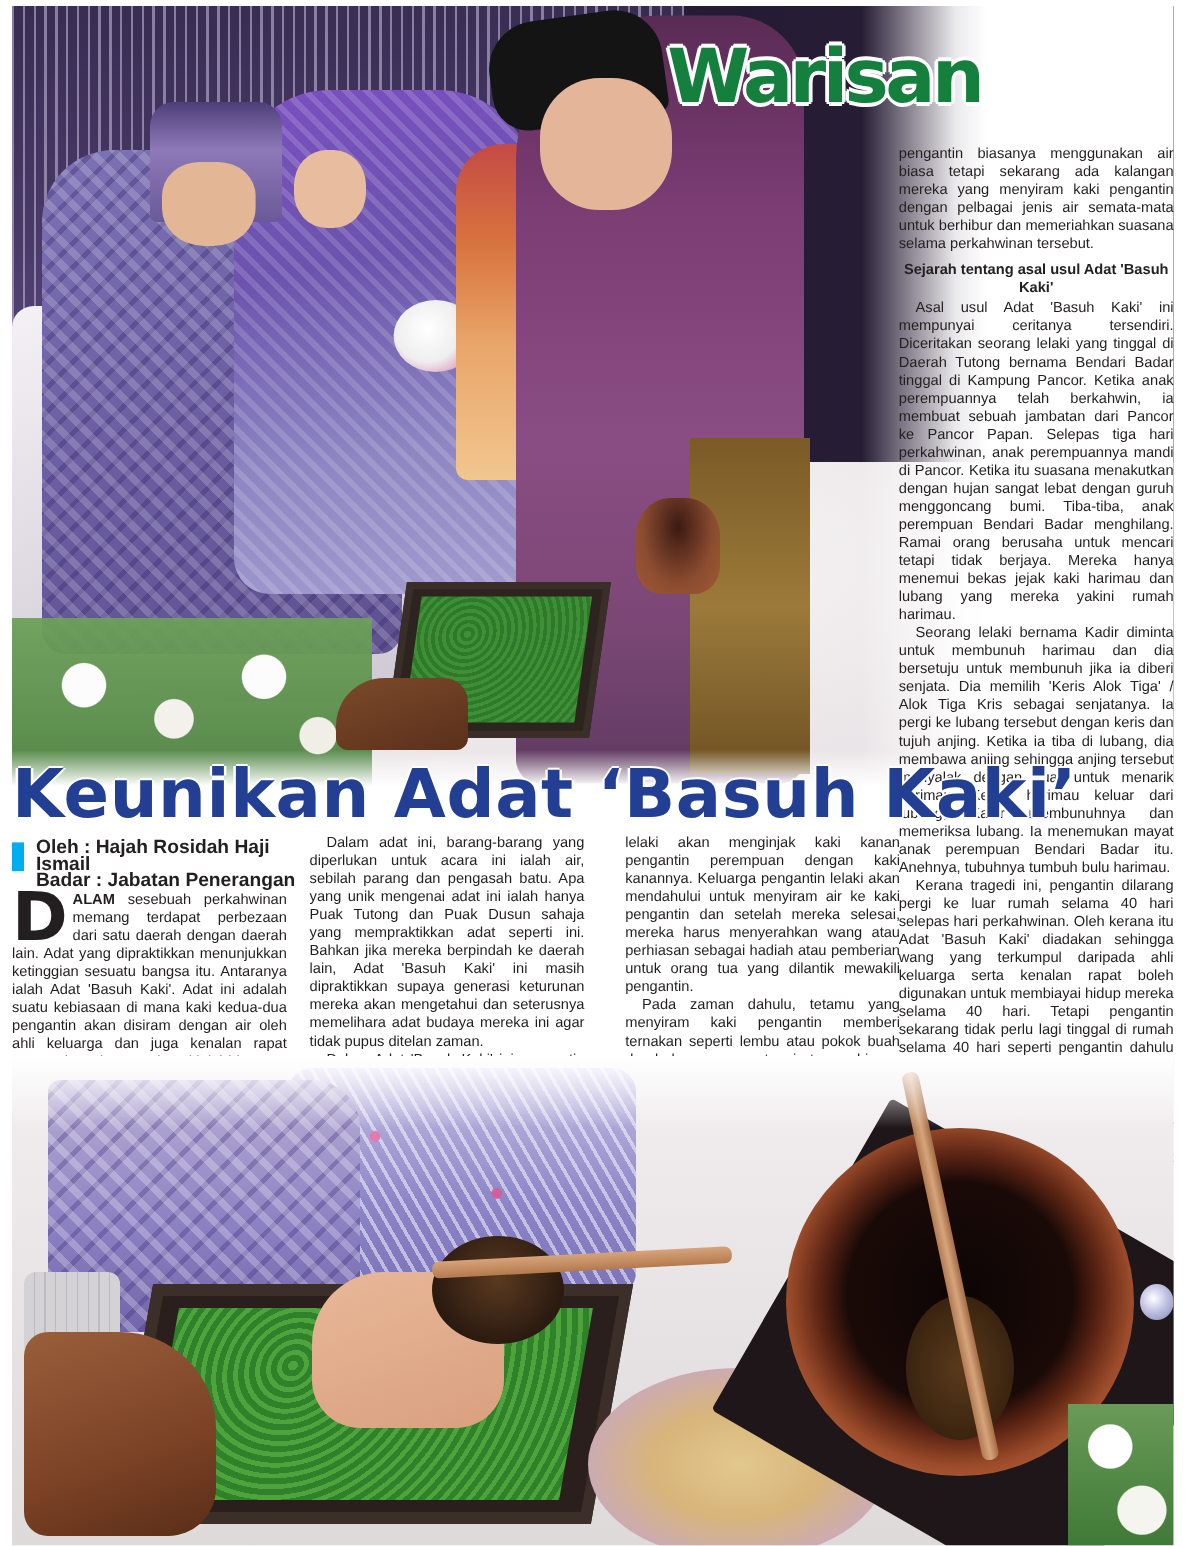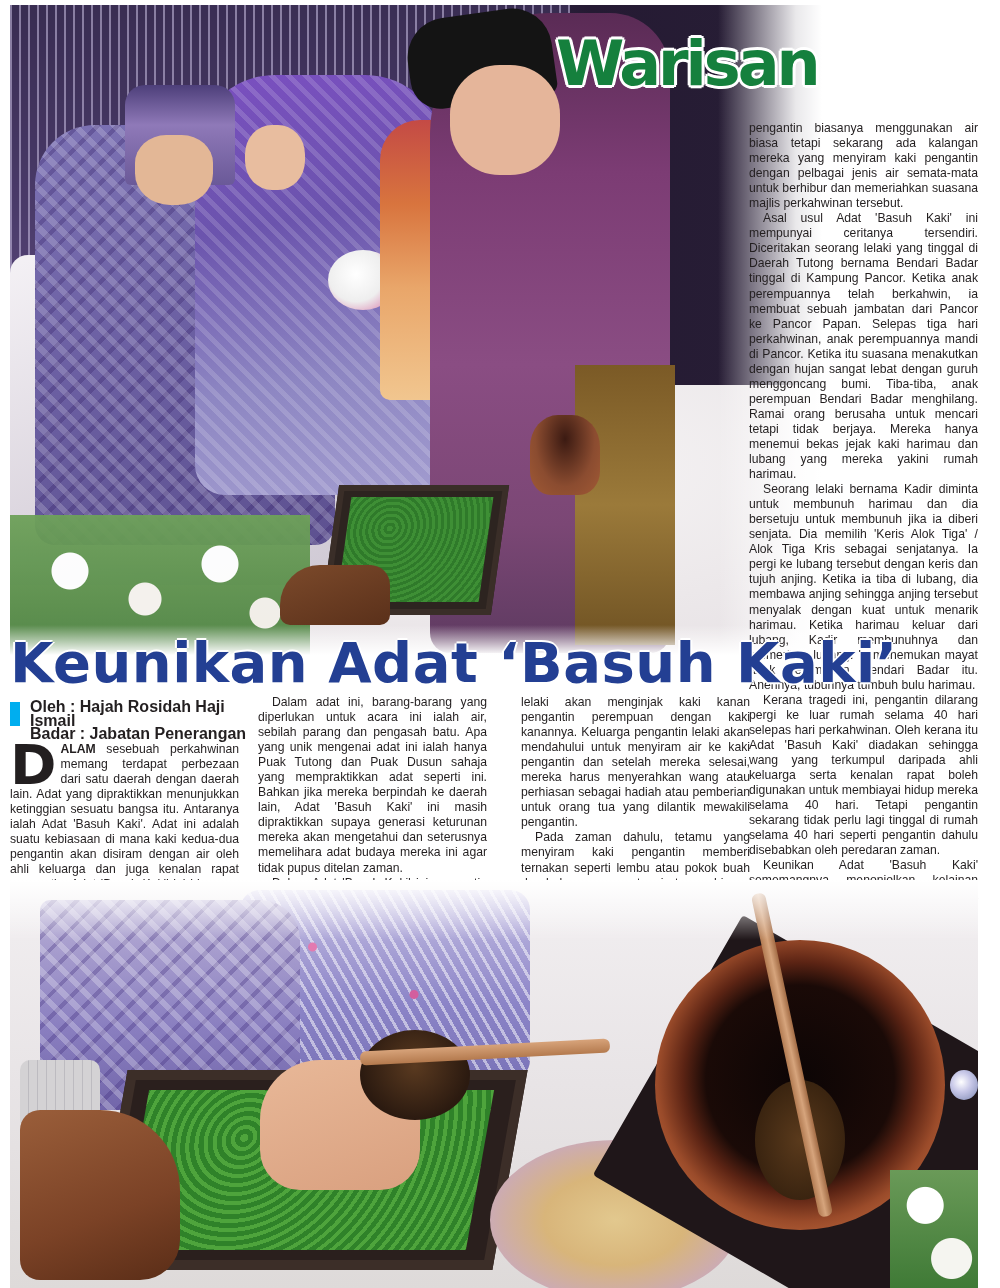--- a/index.html
+++ b/index.html
@@ -276,21 +276,22 @@
   <div class="grass-top"></div>
   <div class="pot-top"></div>
   <div class="shoe-top"></div>
   <div class="fade-right"></div>
   <div class="fade-bottom"></div>
 </div>
 
 <div class="masthead">Warisan</div>
 
 <div class="col col-right">
-  <p class="noindent">pengantin biasanya menggunakan air biasa tetapi sekarang ada kalangan mereka yang menyiram kaki pengantin dengan pelbagai jenis air semata-mata untuk berhibur dan memeriahkan suasana majlis perkahwinan tersebut.</p>
+  <p class="noindent">pengantin biasanya menggunakan air biasa tetapi sekarang ada kalangan mereka yang menyiram kaki pengantin dengan pelbagai jenis air semata-mata untuk berhibur dan memeriahkan suasana selama perkahwinan tersebut.</p>
+  <p class="subhead">Sejarah tentang asal usul Adat 'Basuh Kaki'</p>
   <p>Asal usul Adat 'Basuh Kaki' ini mempunyai ceritanya tersendiri. Diceritakan seorang lelaki yang tinggal di Daerah Tutong bernama Bendari Badar tinggal di Kampung Pancor. Ketika anak perempuannya telah berkahwin, ia membuat sebuah jambatan dari Pancor ke Pancor Papan. Selepas tiga hari perkahwinan, anak perempuannya mandi di Pancor. Ketika itu suasana menakutkan dengan hujan sangat lebat dengan guruh menggoncang bumi. Tiba-tiba, anak perempuan Bendari Badar menghilang. Ramai orang berusaha untuk mencari tetapi tidak berjaya. Mereka hanya menemui bekas jejak kaki harimau dan lubang yang mereka yakini rumah harimau.</p>
   <p>Seorang lelaki bernama Kadir diminta untuk membunuh harimau dan dia bersetuju untuk membunuh jika ia diberi senjata. Dia memilih 'Keris Alok Tiga' / Alok Tiga Kris sebagai senjatanya. Ia pergi ke lubang tersebut dengan keris dan tujuh anjing. Ketika ia tiba di lubang, dia membawa anjing sehingga anjing tersebut menyalak dengan kuat untuk menarik harimau. Ketika harimau keluar dari lubang, Kadir membunuhnya dan memeriksa lubang. Ia menemukan mayat anak perempuan Bendari Badar itu. Anehnya, tubuhnya tumbuh bulu harimau.</p>
   <p>Kerana tragedi ini, pengantin dilarang pergi ke luar rumah selama 40 hari selepas hari perkahwinan. Oleh kerana itu Adat 'Basuh Kaki' diadakan sehingga wang yang terkumpul daripada ahli keluarga serta kenalan rapat boleh digunakan untuk membiayai hidup mereka selama 40 hari. Tetapi pengantin sekarang tidak perlu lagi tinggal di rumah selama 40 hari seperti pengantin dahulu disebabkan oleh peredaran zaman.</p>
   <p>Keunikan Adat 'Basuh Kaki' sememangnya menonjolkan kelainan dalam sesebuah majlis perkahwinan. Para belia yang mewarisi adat ini perlu mengekalkan dan memelihara agar adat ini dapat dipraktikkan untuk generasi akan datang.</p>
 </div>
 
 <h1 class="headline">Keunikan Adat ‘Basuh Kaki’</h1>
 
 <div class="byline">
   <div class="byline-bar"></div>

